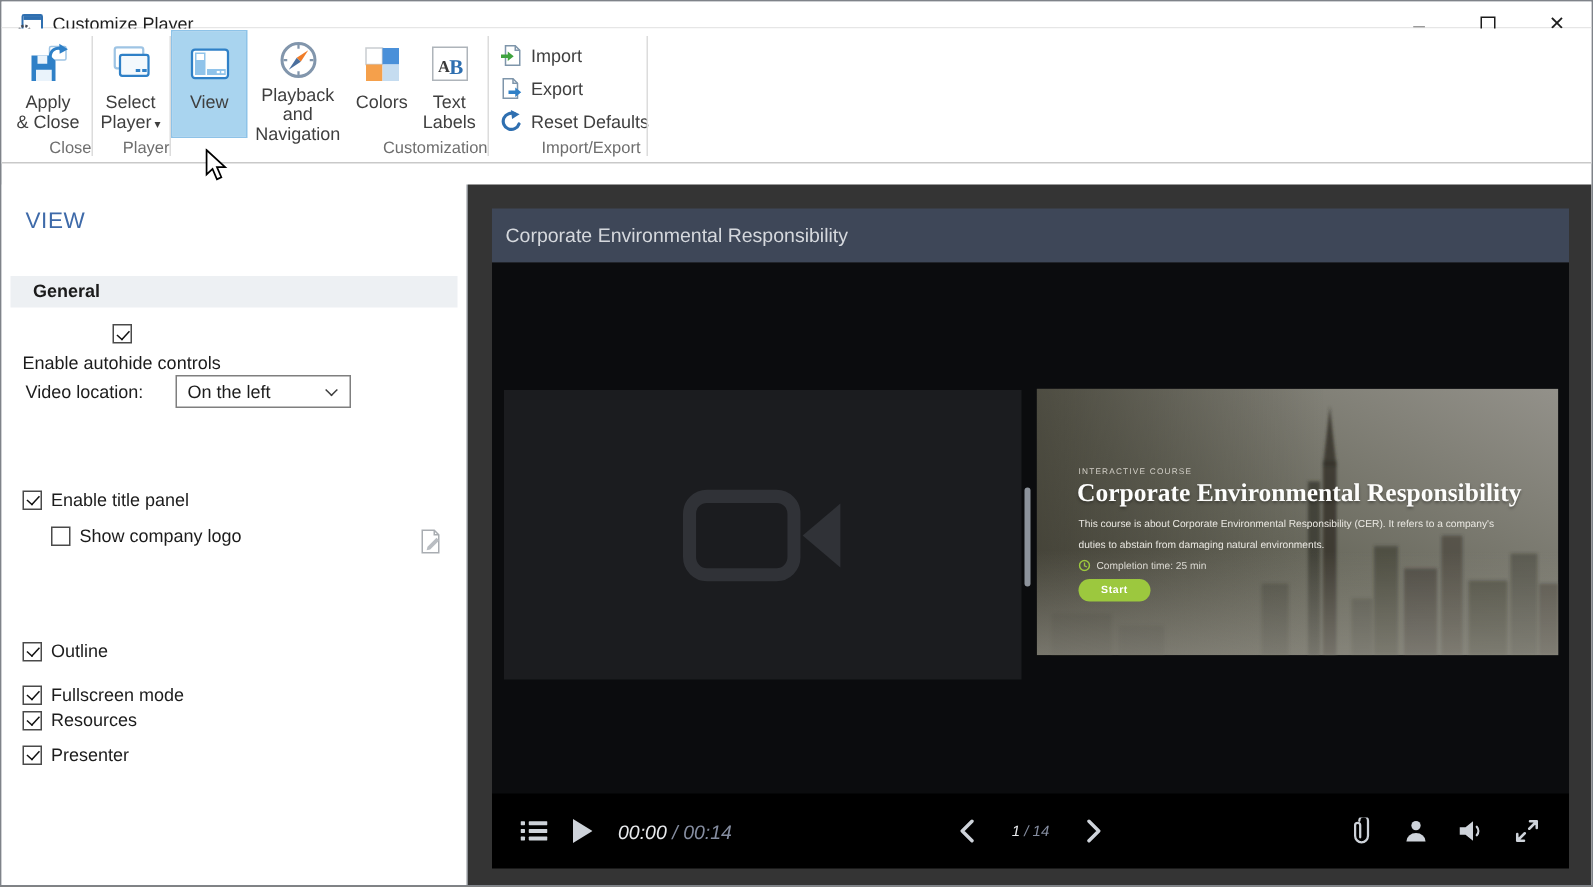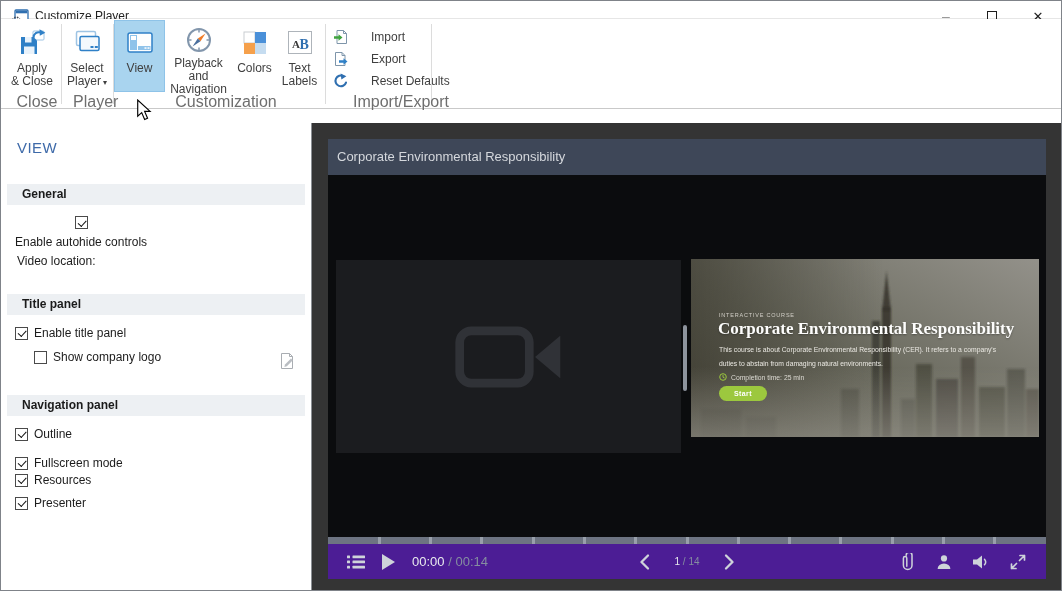--- a/index.html
+++ b/index.html
@@ -20,22 +20,22 @@
   .wbtn.max .box{width:10px;height:10px;border:1px solid #1c1c1c;}
   .wbtn.close{right:0;color:#1c1c1c;font-size:13px;}
   
   .ribbon{position:relative;height:90px;background:#fff;border-bottom:1px solid #c9c9c9;}
   .rbtn{position:absolute;top:2px;height:70px;display:flex;flex-direction:column;align-items:center;padding-top:3px;cursor:default;}
   .rbtn.selected{background:#a9d4ef;outline:1px solid #8ec3e8;}
   .ricon{height:37px;display:flex;align-items:center;justify-content:center;}
   .rlbl{font-size:12px;line-height:13px;text-align:center;color:#3f3f3f;margin-top:1px;}
   .caret{font-size:8px;color:#3f3f3f;margin-left:2px;}
   .rsep{position:absolute;top:5px;height:80px;width:1px;background:#dcdcdc;}
-  .rgroup-label{position:absolute;top:74px;font-size:16px;color:#6e6e6e;text-align:center;padding-left:12px;}
-  .irow{position:absolute;left:332px;height:18px;display:flex;align-items:center;gap:22px;}
+  .rgroup-label{position:absolute;top:74px;font-size:11px;color:#6e6e6e;text-align:right;padding-left:12px;}
+  .irow{position:absolute;left:332px;height:18px;display:flex;align-items:center;gap:5px;}
   .ilbl{font-size:12px;color:#3f3f3f;}
   
   .cursor{position:absolute;left:135px;top:98px;z-index:60;pointer-events:none;}
   
   .content{position:absolute;top:122px;left:0;right:0;bottom:0;display:flex;}
   .left-panel{position:relative;width:311px;background:#fff;border-right:1px solid #8b8f94;flex:none;}
   .panel-heading{position:absolute;left:16px;top:16px;font-size:15px;letter-spacing:.4px;color:#3e6aa9;}
   .band{position:absolute;left:6px;width:298px;height:21px;background:#edf0f3;font-size:12px;font-weight:bold;color:#1b1b1b;line-height:21px;padding-left:15px;}
   .cbrow{position:absolute;height:18px;display:flex;align-items:center;gap:6px;font-size:12px;color:#1c1c1c;cursor:default;}
   .cb{width:13px;height:13px;background:#fff;border:1px solid #4a4a4a;position:relative;flex:none;}
@@ -53,21 +53,21 @@
   .splitter{position:absolute;left:355px;top:150px;width:4px;height:66px;background:#8d939c;border-radius:2px;cursor:col-resize;}
   .slide-pane{position:absolute;left:363px;top:84px;width:348px;height:178px;overflow:hidden;}
   .slide-pane .sky{position:absolute;left:0;top:0;}
   .eyebrow{position:absolute;left:28px;top:53px;font-size:5.5px;letter-spacing:.8px;color:#d2cfc7;}
   .slide-title{position:absolute;left:27px;top:60px;width:320px;font-family:"Liberation Serif","DejaVu Serif",serif;font-weight:bold;font-size:17px;color:#fdfdfc;text-shadow:0 1px 2px rgba(0,0,0,.35);}
   .slide-body{position:absolute;left:28px;top:84px;width:288px;font-size:6.8px;line-height:13.5px;color:#eae8e2;}
   .completion{position:absolute;left:28px;top:114px;display:flex;align-items:center;gap:4px;font-size:6.8px;color:#dcdad3;}
   .start-btn{position:absolute;left:28px;top:127px;width:48px;height:15px;border-radius:8px;background:#9cc83e;color:#fff;font-size:7px;font-weight:bold;letter-spacing:.4px;display:flex;align-items:center;justify-content:center;cursor:default;}
   .seekbar{position:absolute;left:0;right:0;bottom:35px;height:7px;background:#6d7482;cursor:default;}
   .seekbar .tick{position:absolute;top:0;width:3px;height:7px;background:#99a0ab;margin-left:-1.5px;}
-  .controlbar{position:absolute;left:0;right:0;bottom:0;height:35px;background:#4c1d95;display:flex;align-items:center;}
+  .controlbar{position:absolute;left:0;right:0;bottom:0;height:50px;background:#000000;display:flex;align-items:center;font-style:italic;}
   .cb-left{display:flex;align-items:center;gap:17px;padding-left:19px;}
   .cb-center{position:absolute;left:50%;transform:translateX(-50%);display:flex;align-items:center;gap:25px;}
   .cb-right{position:absolute;right:20px;display:flex;align-items:center;gap:21px;}
   .pc-icon{display:flex;align-items:center;justify-content:center;cursor:default;}
   .time{font-size:13px;color:#858da0;}
   .time .cur{color:#e8eaed;}
   .page{font-size:10px;color:#858da0;}
   .page .cur{color:#e8eaed;}
 </style>
 </head>
@@ -206,21 +206,21 @@
           <polygon points="7.6,0.4 13.4,3.2 8.4,6.4" fill="#2f6fb0"></polygon>
         </svg>
       </span>
       <span class="ilbl">Reset Defaults</span>
     </div>
     <div class="rsep" style="left:430px;"></div>
 
     <div class="rgroup-label" style="left:0;width:60px;">Close</div>
     <div class="rgroup-label" style="left:60px;width:52px;">Player</div>
     <div class="rgroup-label" style="left:114px;width:210px;">Customization</div>
-    <div class="rgroup-label" style="left:340px;width:104px;">Import/Export</div>
+    <div class="rgroup-label" style="left:322px;width:104px;">Import/Export</div>
   </div>
 
   <span class="cursor">
     <svg width="16" height="22" viewBox="0 0 14 21">
       <path d="M1,1 L1,16.5 L4.8,13 L7.6,19.6 L10.4,18.3 L7.6,11.8 L12.8,11.8 Z" fill="#fff" stroke="#000" stroke-width="1.1"></path>
     </svg>
   </span>
 
   <div class="content">
 
@@ -228,40 +228,42 @@
       <div class="panel-heading">VIEW</div>
 
       <div class="band" style="top:61px;">General</div>
 
       <div class="cbrow" style="left:14px;top:93px;flex-direction:column;">
         <span class="cb" data-checked="true"></span>
         <span>Enable autohide controls</span>
       </div>
 
       <div class="vl-label">Video location:</div>
-
-      <div class="band" style="top:171px;">Title panel</div>
+      <div class="combo">
+        <span>On the left</span>
+        <span class="chev"></span>
+      </div>
+
 
       <div class="cbrow" style="left:14px;top:201px;">
         <span class="cb" data-checked="true"></span>
         <span>Enable title panel</span>
       </div>
       <div class="cbrow" style="left:33px;top:225px;">
         <span class="cb" data-checked="false"></span>
         <span>Show company logo</span>
       </div>
       <div class="edit-btn">
         <svg width="20" height="20" viewBox="0 0 20 20">
           <path d="M4.5 2.5 h8 l3 3 v12 h-11 z" fill="#fff" stroke="#a9adb2"></path>
           <path d="M12.5 2.5 v3 h3" fill="none" stroke="#a9adb2"></path>
           <path d="M8 13.5 l6 -6 1.8 1.8 -6 6 -2.4 0.6 z" fill="#b9bdc2"></path>
         </svg>
       </div>
 
-      <div class="band" style="top:272px;">Navigation panel</div>
 
       <div class="cbrow" style="left:14px;top:302px;">
         <span class="cb" data-checked="true"></span>
         <span>Outline</span>
       </div>
       <div class="cbrow" style="left:14px;top:331px;">
         <span class="cb" data-checked="true"></span>
         <span>Fullscreen mode</span>
       </div>
       <div class="cbrow" style="left:14px;top:348px;">

